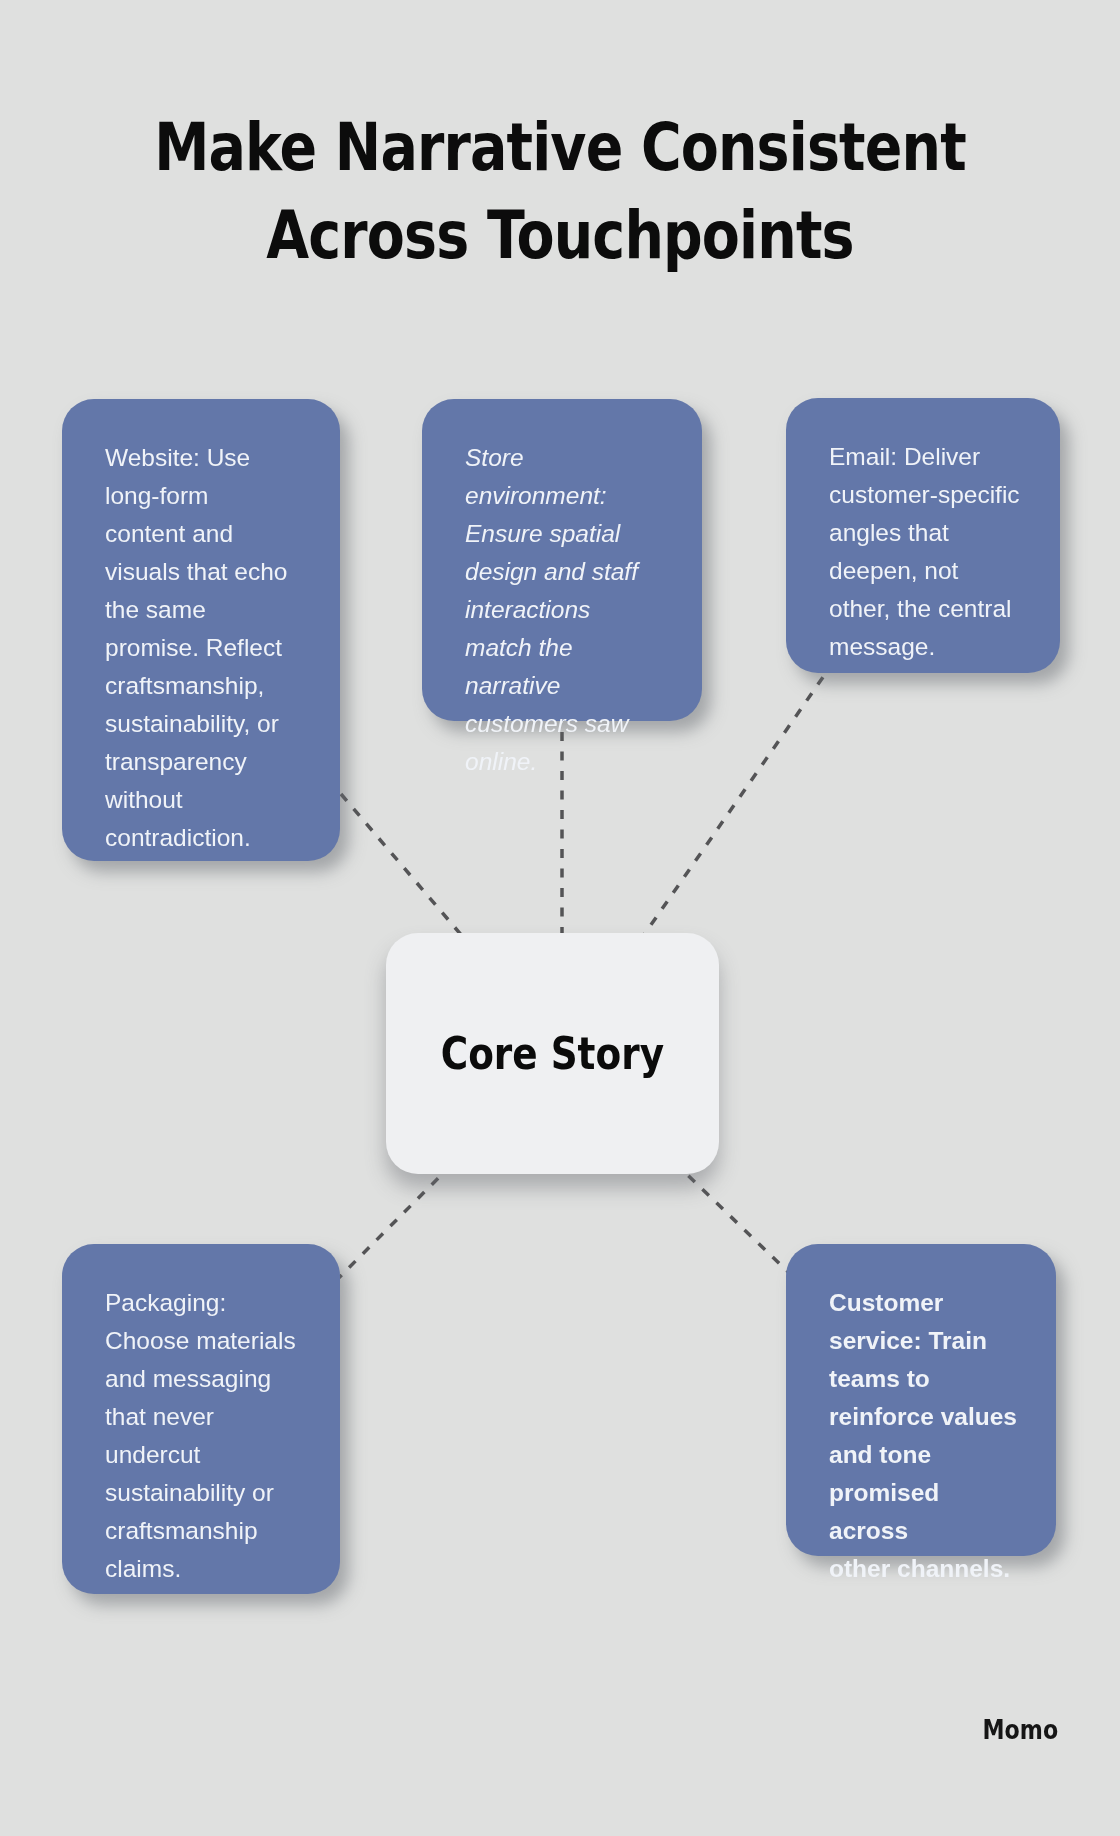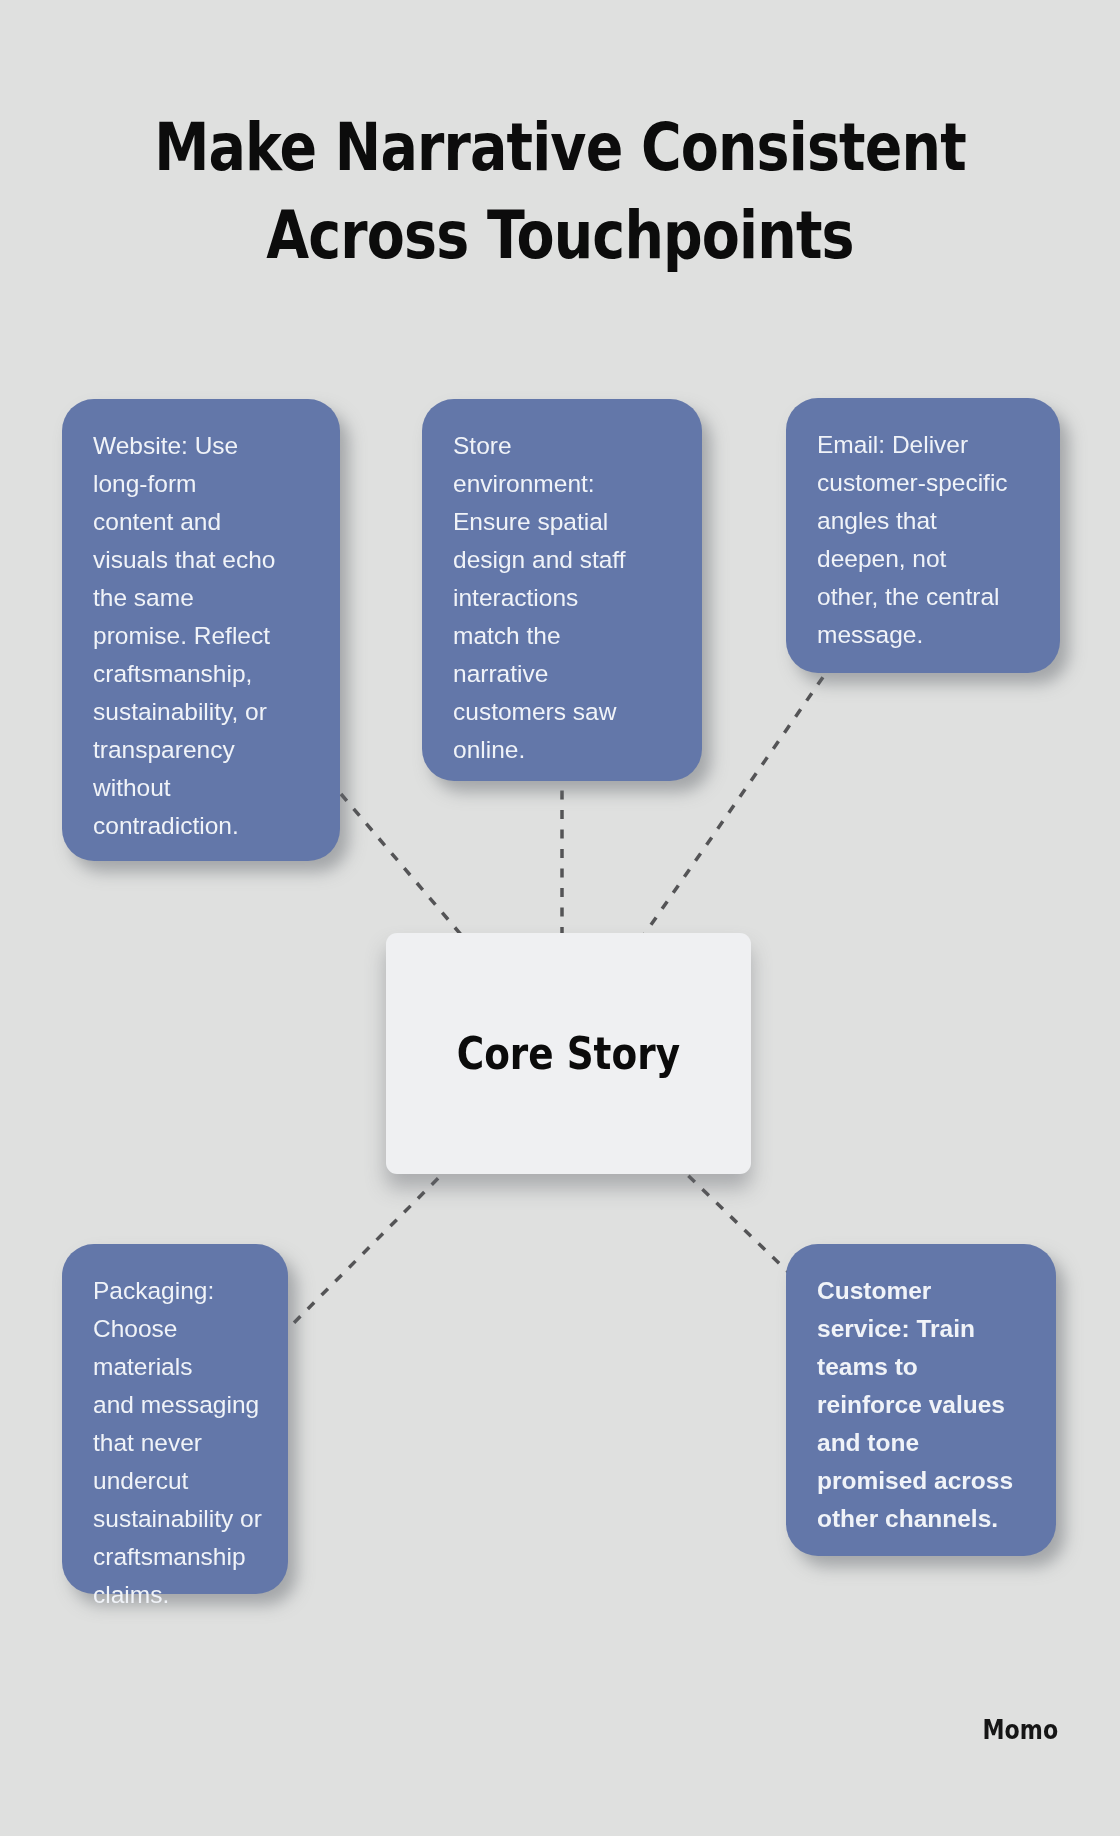--- a/index.html
+++ b/index.html
@@ -40,36 +40,36 @@
     stroke-width:3.5;
     stroke-dasharray:9 10.5;
   }
   .node{
     position:absolute;z-index:2;
     background:var(--node-fill);
     border-radius:32px;
     box-shadow:9px 11px 16px rgba(106,109,115,0.5);
   }
   .node p{
-    margin:4px;
+    margin:16px;
     padding:24px 16px 22px 27px;
     font-size:24.5px;line-height:38px;
     color:var(--node-text);
     white-space:pre-line;
   }
   .node-website{left:62px;top:399px;width:278px;height:462px;}
-  .node-store{left:422px;top:399px;width:280px;height:382px;}
+  .node-store{left:422px;top:399px;width:280px;height:322px;font-style:italic;}
   .node-email{left:786px;top:398px;width:274px;height:275px;}
-  .node-packaging{left:62px;top:1244px;width:226px;height:350px;}
+  .node-packaging{left:62px;top:1244px;width:278px;height:350px;}
   .node-customer-service{left:786px;top:1244px;width:270px;height:312px;font-weight:bold;}
   .node-center{
     position:absolute;z-index:2;
-    left:386px;top:933px;width:365px;height:241px;
+    left:386px;top:933px;width:333px;height:241px;
     background:var(--center-fill);
-    border-radius:11px;
+    border-radius:32px;
     box-shadow:0 14px 20px rgba(106,109,115,0.45);
     display:flex;align-items:center;justify-content:center;
   }
   .node-center .center-label{
     font-family:"DejaVu Sans",sans-serif;
     font-weight:bold;
     font-size:44px;
     color:var(--center-text);
     transform:scaleX(0.85);
     transform-origin:50% 50%;

